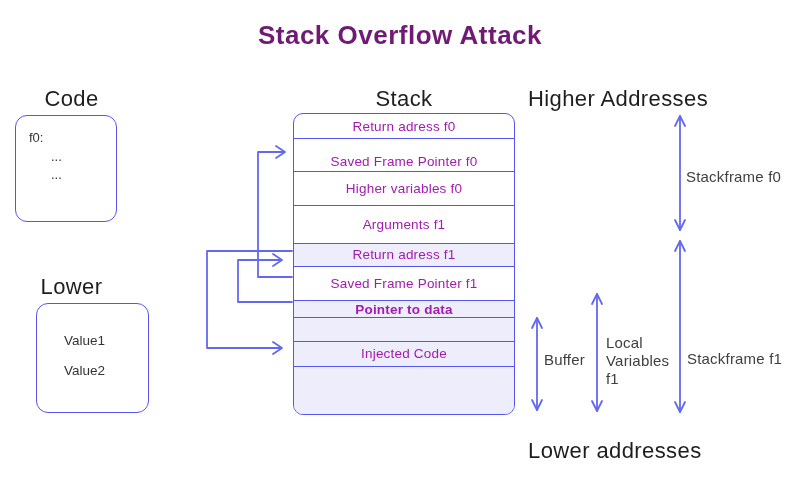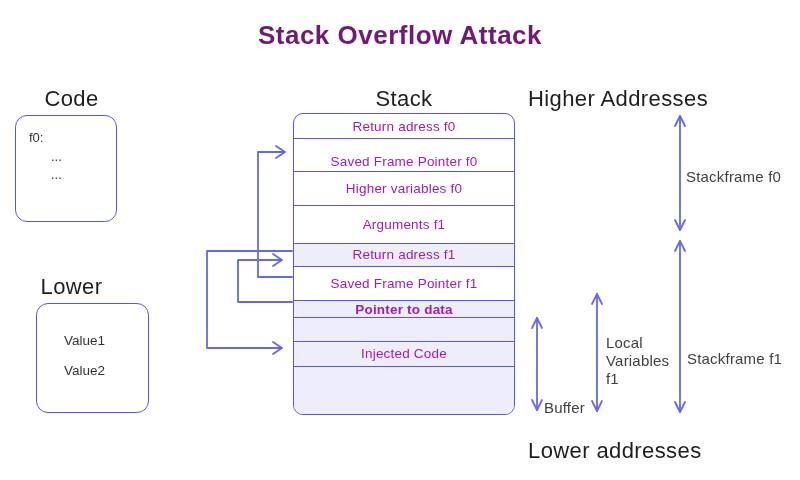--- a/index.html
+++ b/index.html
@@ -38,21 +38,21 @@
     font-size:13.5px;color:#a21caf;letter-spacing:.2px;
   }
   .stack-row:last-child{border-bottom:none;}
   .hl{background:#ededfc;}
   .r0{height:27px;} .r1{height:22px;margin-top:12px;} .r2{height:36px;} .r3{height:40px;}
   .r4{height:25px;} .r5{height:36px;} .r6{height:18px;font-weight:bold;} .r7{height:25px;}
   .r8{height:27px;} .r9{height:50px;}
   .side-note{font-size:15px;color:#404040;letter-spacing:.2px;}
   #stackframe-f0{left:686px;top:168px;}
   #stackframe-f1{left:687px;top:350px;}
-  #buffer-note{left:544px;top:351px;margin-top:48px;}
+  #buffer-note{left:544px;top:351px;}
   #local-vars-note{left:606px;top:334px;width:70px;line-height:18px;}
   #arrow-layer{left:0;top:0;pointer-events:none;}
 </style>
 </head>
 <body>
 
 <div id="canvas">
 
   <div class="abs" id="title">Stack Overflow Attack</div>
 

